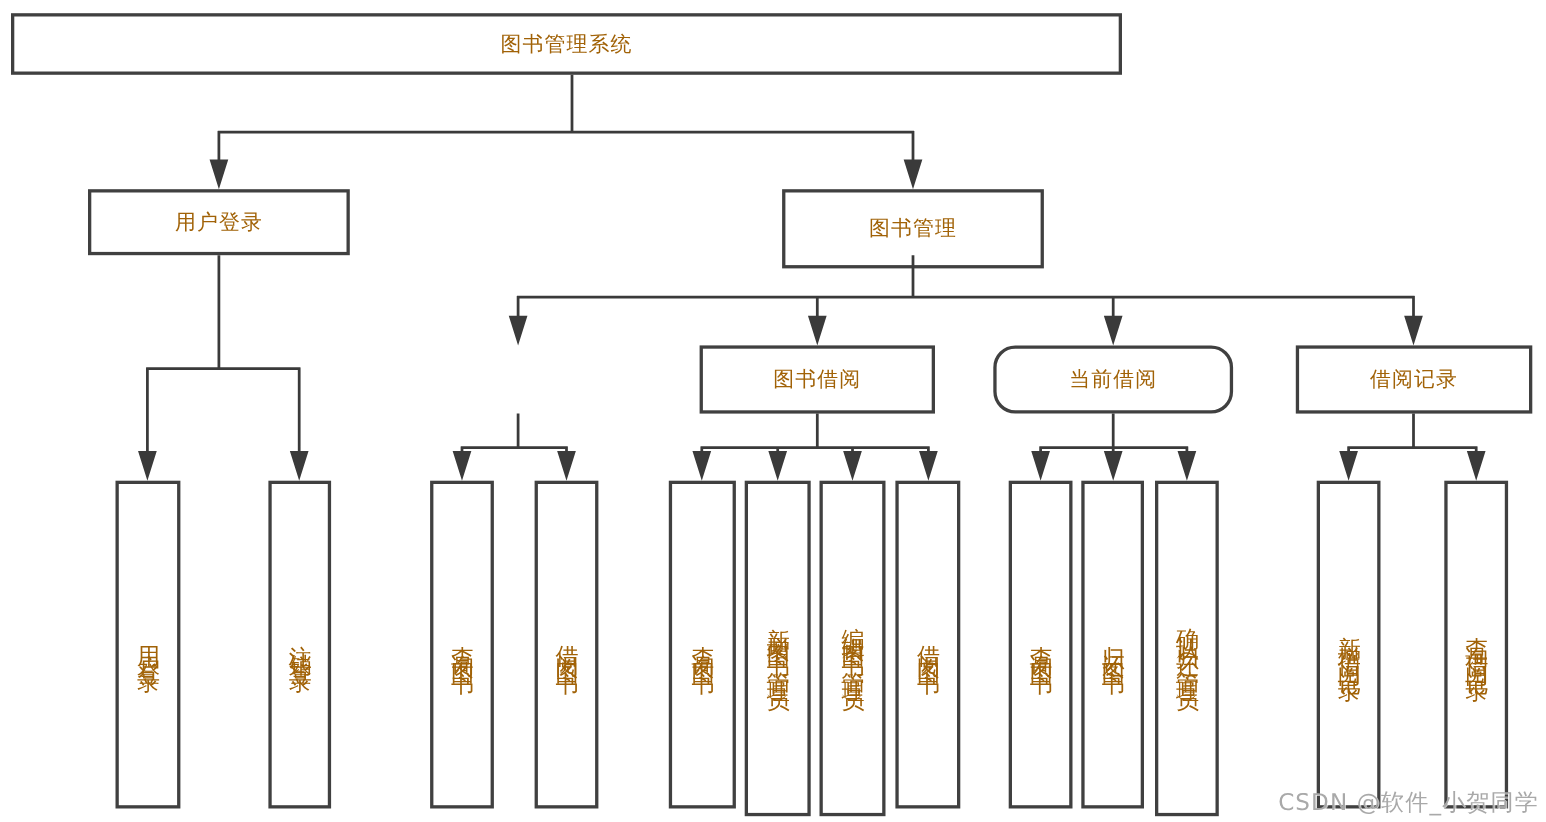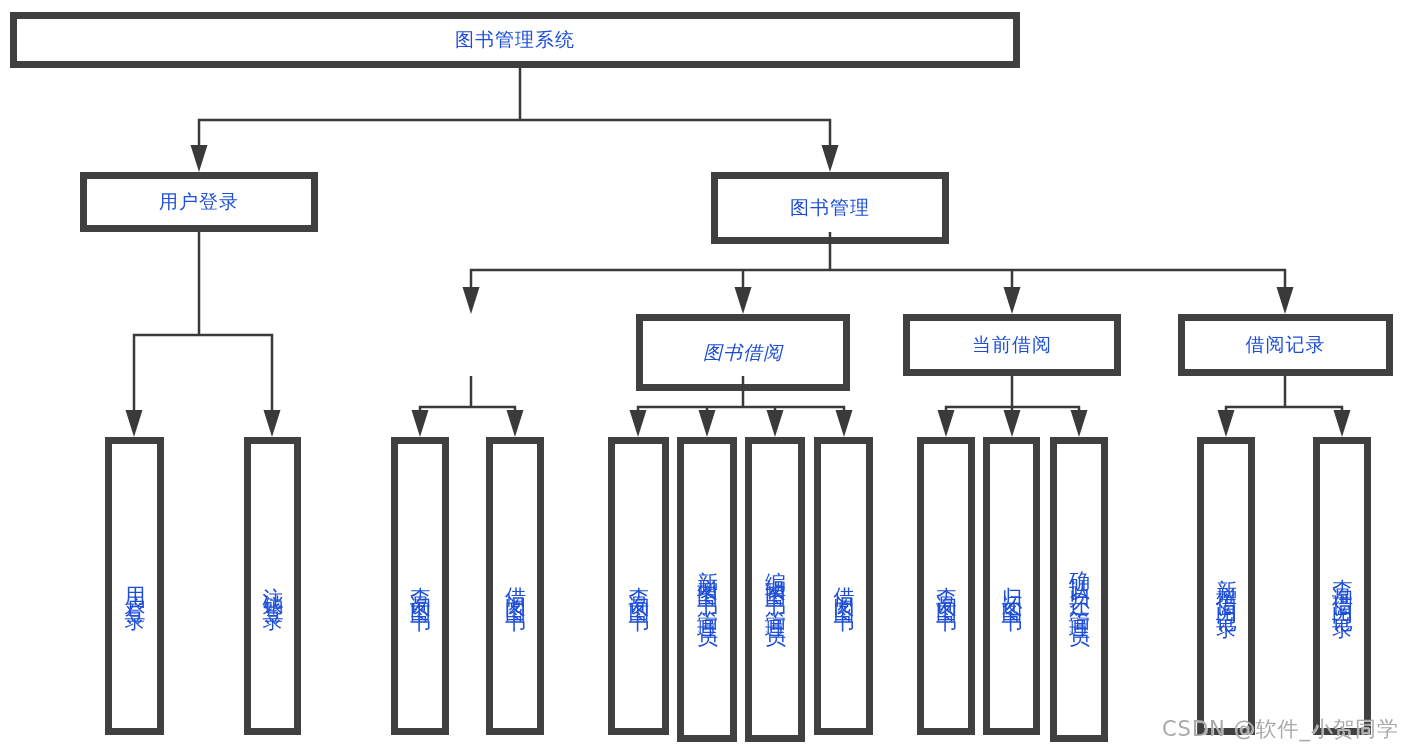--- a/index.html
+++ b/index.html
@@ -7,24 +7,24 @@
     position:relative;
     width:1405px;height:747px;
     background:#ffffff;
     font-family:"DejaVu Sans","Liberation Sans",sans-serif;
     overflow:hidden;
   }
   .connectors{position:absolute;left:0;top:0;z-index:3;pointer-events:none;}
   .node{
     position:absolute;
     box-sizing:border-box;
-    border:7px solid #404040;
+    border:3px solid #404040;
     background:#ffffff;
     display:flex;align-items:center;justify-content:center;
-    color:#1d4ed8;
+    color:#a16207;
     font-size:19px;
     letter-spacing:1px;
     z-index:2;
     text-align:center;
   }
   .node.v{
     writing-mode:vertical-rl;
     text-orientation:mixed;
     font-size:21px;
     letter-spacing:8px;
@@ -80,22 +80,22 @@
              M1070.5 410 L1087.5 410 L1079 437 Z
              M1217.5 410 L1234.5 410 L1226 437 Z
              M1333.5 410 L1350.5 410 L1342 437 Z"></path>
   </svg>
 
   <div class="node" style="left:10px;top:12px;width:1010px;height:56px;">图书管理系统</div>
 
   <div class="node" style="left:80px;top:172px;width:238px;height:60px;">用户登录</div>
   <div class="node" style="left:711px;top:172px;width:238px;height:72px;">图书管理</div>
 
-  <div class="node" style="left:636px;top:314px;width:214px;height:77px;font-style:italic;">图书借阅</div>
-  <div class="node" style="left:903px;top:314px;width:218px;height:62px;">当前借阅</div>
+  <div class="node" style="left:636px;top:314px;width:214px;height:62px;">图书借阅</div>
+  <div class="node" style="left:903px;top:314px;width:218px;height:62px;border-radius:20px;">当前借阅</div>
   <div class="node" style="left:1178px;top:314px;width:215px;height:62px;">借阅记录</div>
 
   <div class="node v" style="left:105px;top:437px;width:59px;height:298px;">用户登录</div>
   <div class="node v" style="left:244px;top:437px;width:57px;height:298px;">注销登录</div>
 
   <div class="node v" style="left:391px;top:437px;width:58px;height:298px;">查询图书</div>
   <div class="node v" style="left:486px;top:437px;width:58px;height:298px;">借阅图书</div>
 
   <div class="node v" style="left:608px;top:437px;width:61px;height:298px;">查询图书</div>
   <div class="node v" style="left:677px;top:437px;width:60px;height:305px;">新增图书（管理员）</div>

